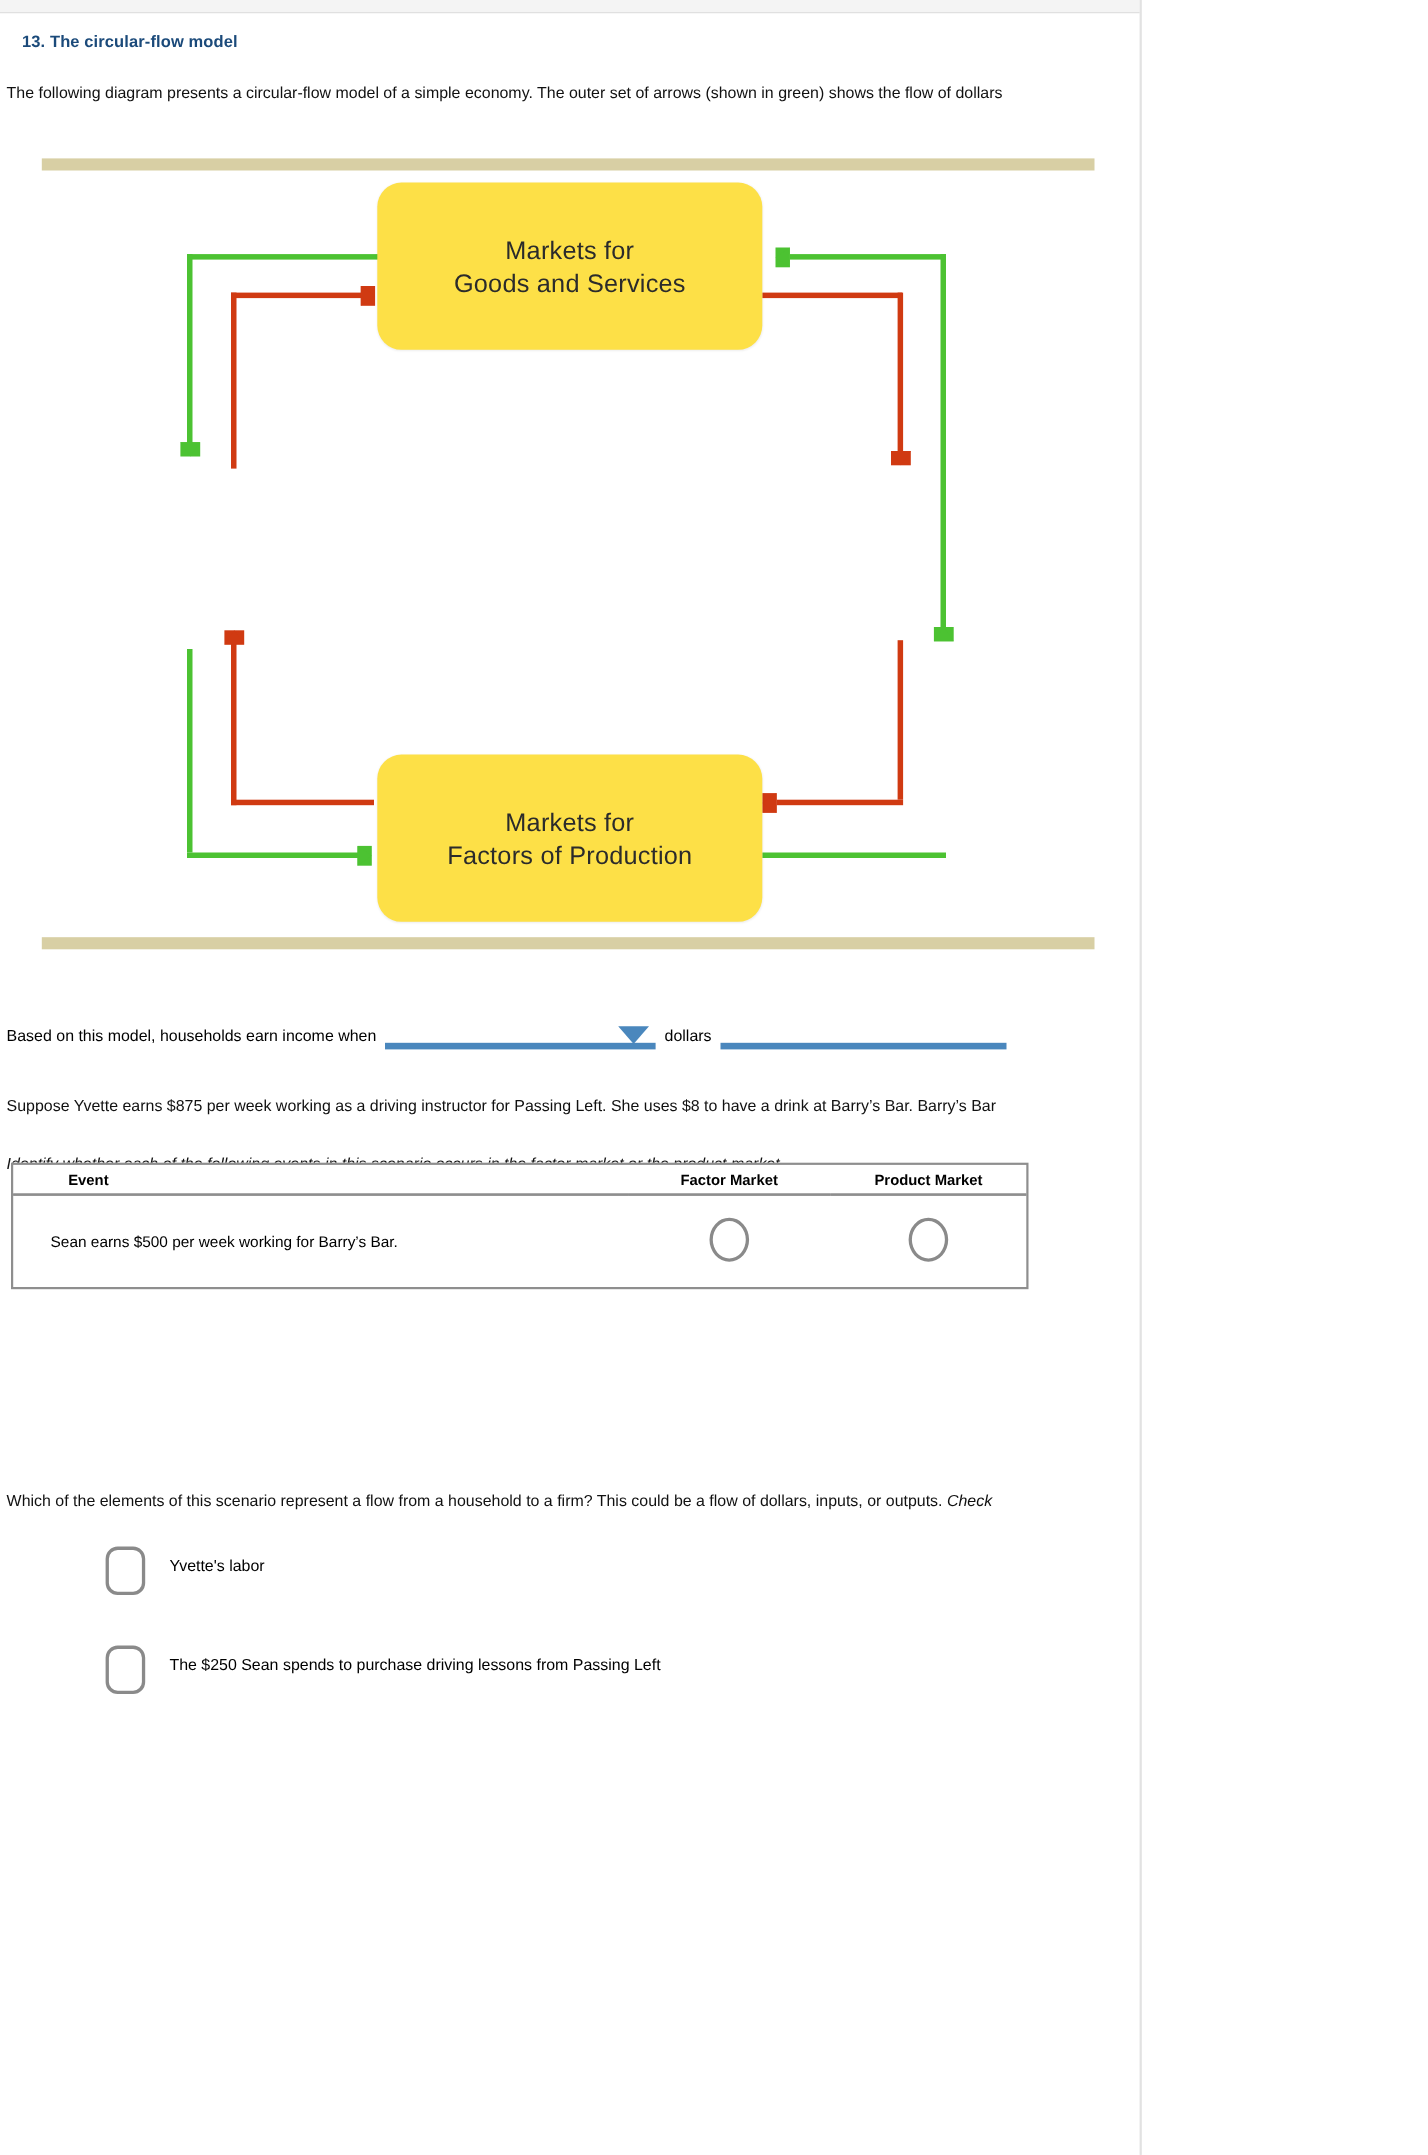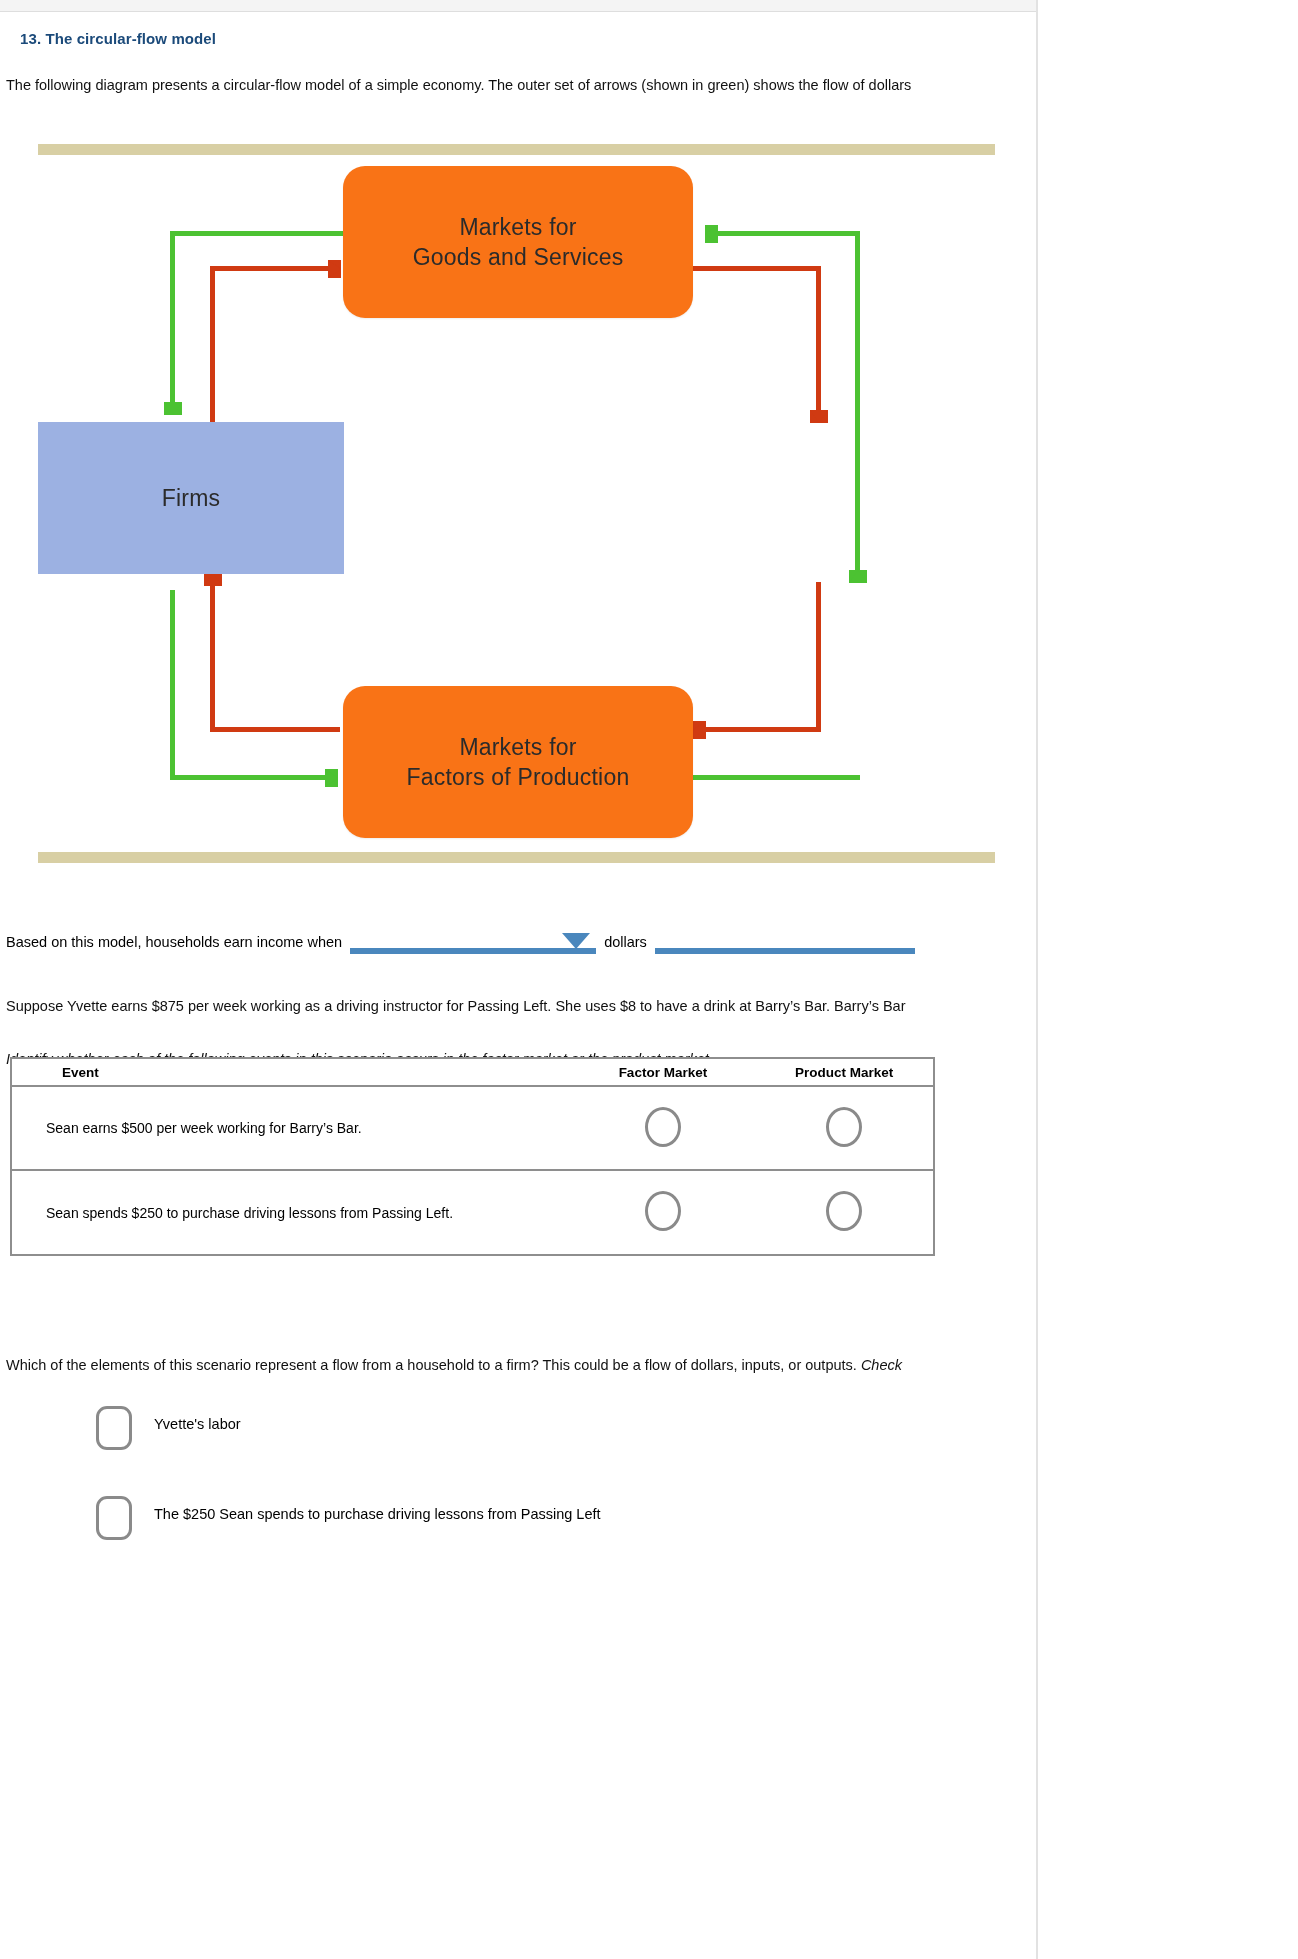--- a/index.html
+++ b/index.html
@@ -76,21 +76,21 @@
     display: flex;
     align-items: center;
     justify-content: center;
     text-align: center;
     font-size: 23px;
     color: #2b2b2b;
     line-height: 30px;
     letter-spacing: .2px;
   }
   .node.market {
-    background: #f97316;
+    background: #fde047;
     border-radius: 22px;
     width: 350px;
     height: 152px;
     left: 343px;
     box-shadow: 0 1px 2px rgba(0,0,0,.07);
   }
   .node.market.goods   { top: 36px; }
   .node.market.factors { top: 556px; }
   .node.sector {
     background: #9cb1e2;
@@ -257,23 +257,20 @@
   <div class="seg h red" style="left:706px; top:597px; width:115px;"></div>
   <div class="head left red" style="left:693px; top:591px;"></div>
 
   <div class="node market goods">
     <span style="white-space:pre-line">Markets for
 Goods and Services</span>
   </div>
   <div class="node market factors">
     <span style="white-space:pre-line">Markets for
 Factors of Production</span>
-  </div>
-  <div class="node sector firms">
-    <span>Firms</span>
   </div>
 </div>
 
 <div class="fill-row">
   <span class="txt">Based on this model, households earn income when</span>
   <span class="dropdown d1">
     <span class="underline"></span>
     <span class="caret"></span>
   </span>
   <span class="txt">dollars</span>
@@ -298,29 +295,20 @@
     <tbody>
       <tr>
         <td class="ev">Sean earns $500 per week working for Barry’s Bar.</td>
         <td class="opt">
           <span class="radio"></span>
         </td>
         <td class="opt">
           <span class="radio"></span>
         </td>
       </tr>
-      <tr>
-        <td class="ev">Sean spends $250 to purchase driving lessons from Passing Left.</td>
-        <td class="opt">
-          <span class="radio"></span>
-        </td>
-        <td class="opt">
-          <span class="radio"></span>
-        </td>
-      </tr>
     </tbody>
   </table>
 </div>
 
 <div class="para which"><span>Which of the elements of this scenario represent a flow from a household to a firm? This could be a flow of dollars, inputs, or outputs. </span><em>Check</em></div>
 
 <div class="choice c1">
   <span class="checkbox"></span>
   <span class="lbl">Yvette's labor</span>
 </div>

